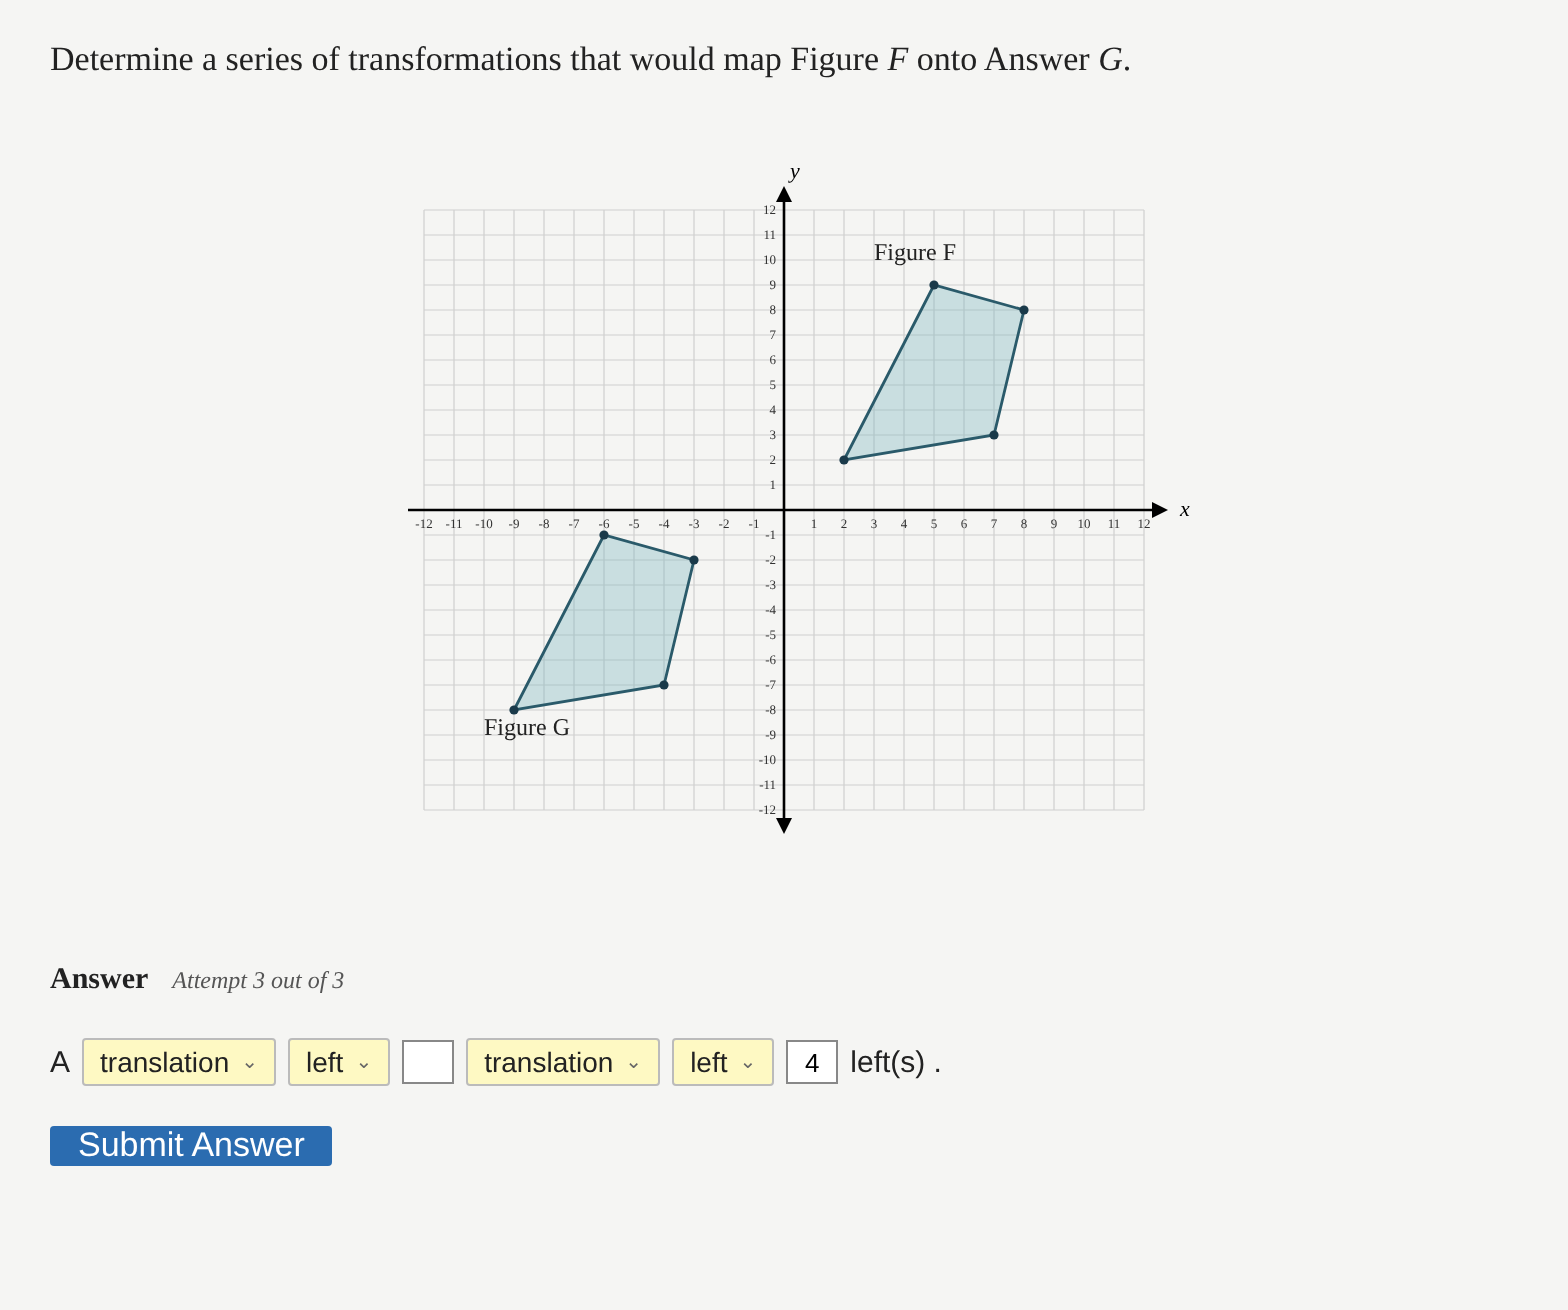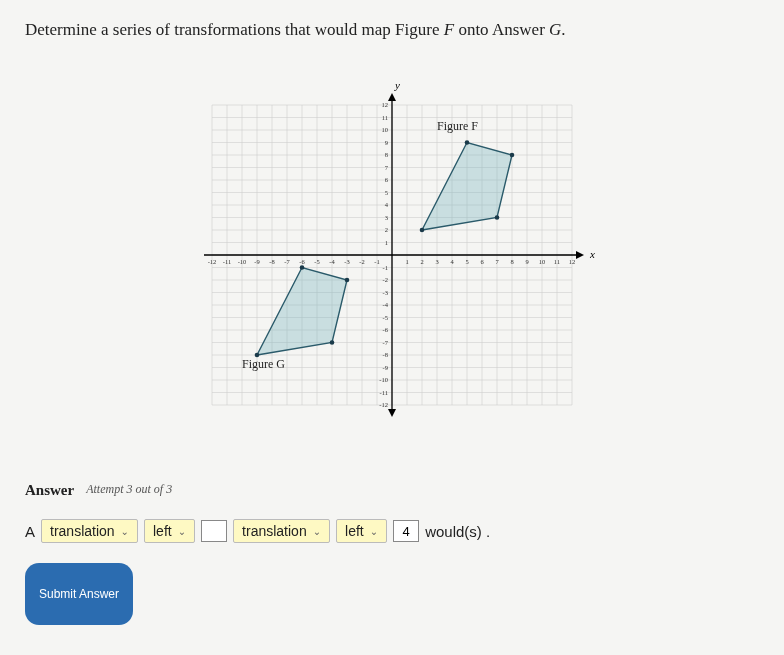--- a/index.html
+++ b/index.html
@@ -21,21 +21,21 @@
       justify-content: center;
       margin-bottom: 40px;
     }
     .chart-wrap {
       position: relative;
       padding-top: 10px;
     }
     svg { display: block; }
     .answer-row {
       display: flex;
-      align-items: flex-start;
+      align-items: center;
       gap: 12px;
       margin-bottom: 20px;
       font-size: 15px;
       margin-top: 47px;
     }
     .answer-label { font-weight: bold; }
     .attempt { font-size: 12px; color: #555; font-style: italic; }
     .controls-row {
       display: flex;
       align-items: center;
@@ -62,25 +62,25 @@
       height: 22px;
       border: 1px solid #888;
       text-align: center;
       font-size: 13px;
       font-family: Arial, sans-serif;
     }
     .submit-btn {
       background: #2b6cb0;
       color: #fff;
       border: none;
-      padding: 24px 14px;
-      font-size: 12px;
+      padding: 0 14px;
+      font-size: 17px;
       font-family: Arial, sans-serif;
       cursor: pointer;
-      border-radius: 14px;
+      border-radius: 2px;
     }
   </style>
 </head>
 <body>
 
 
 
 <div class="question">
   <span>Determine a series of transformations that would map Figure </span><span class="italic">F</span><span> onto Answer </span><span class="italic">G</span><span>.</span>
 </div>
@@ -235,19 +235,19 @@
     <span class="chev">⌄</span>
   </span>
 
   <span class="dd">
     <span>left</span>
     <span class="chev">⌄</span>
   </span>
 
   <input class="num-input" value="4" style="">
 
-  <span>would(s) .</span>
+  <span>left(s) .</span>
 </div>
 
 <button class="submit-btn">Submit Answer</button>
 
 
 
 
 </body></html>

